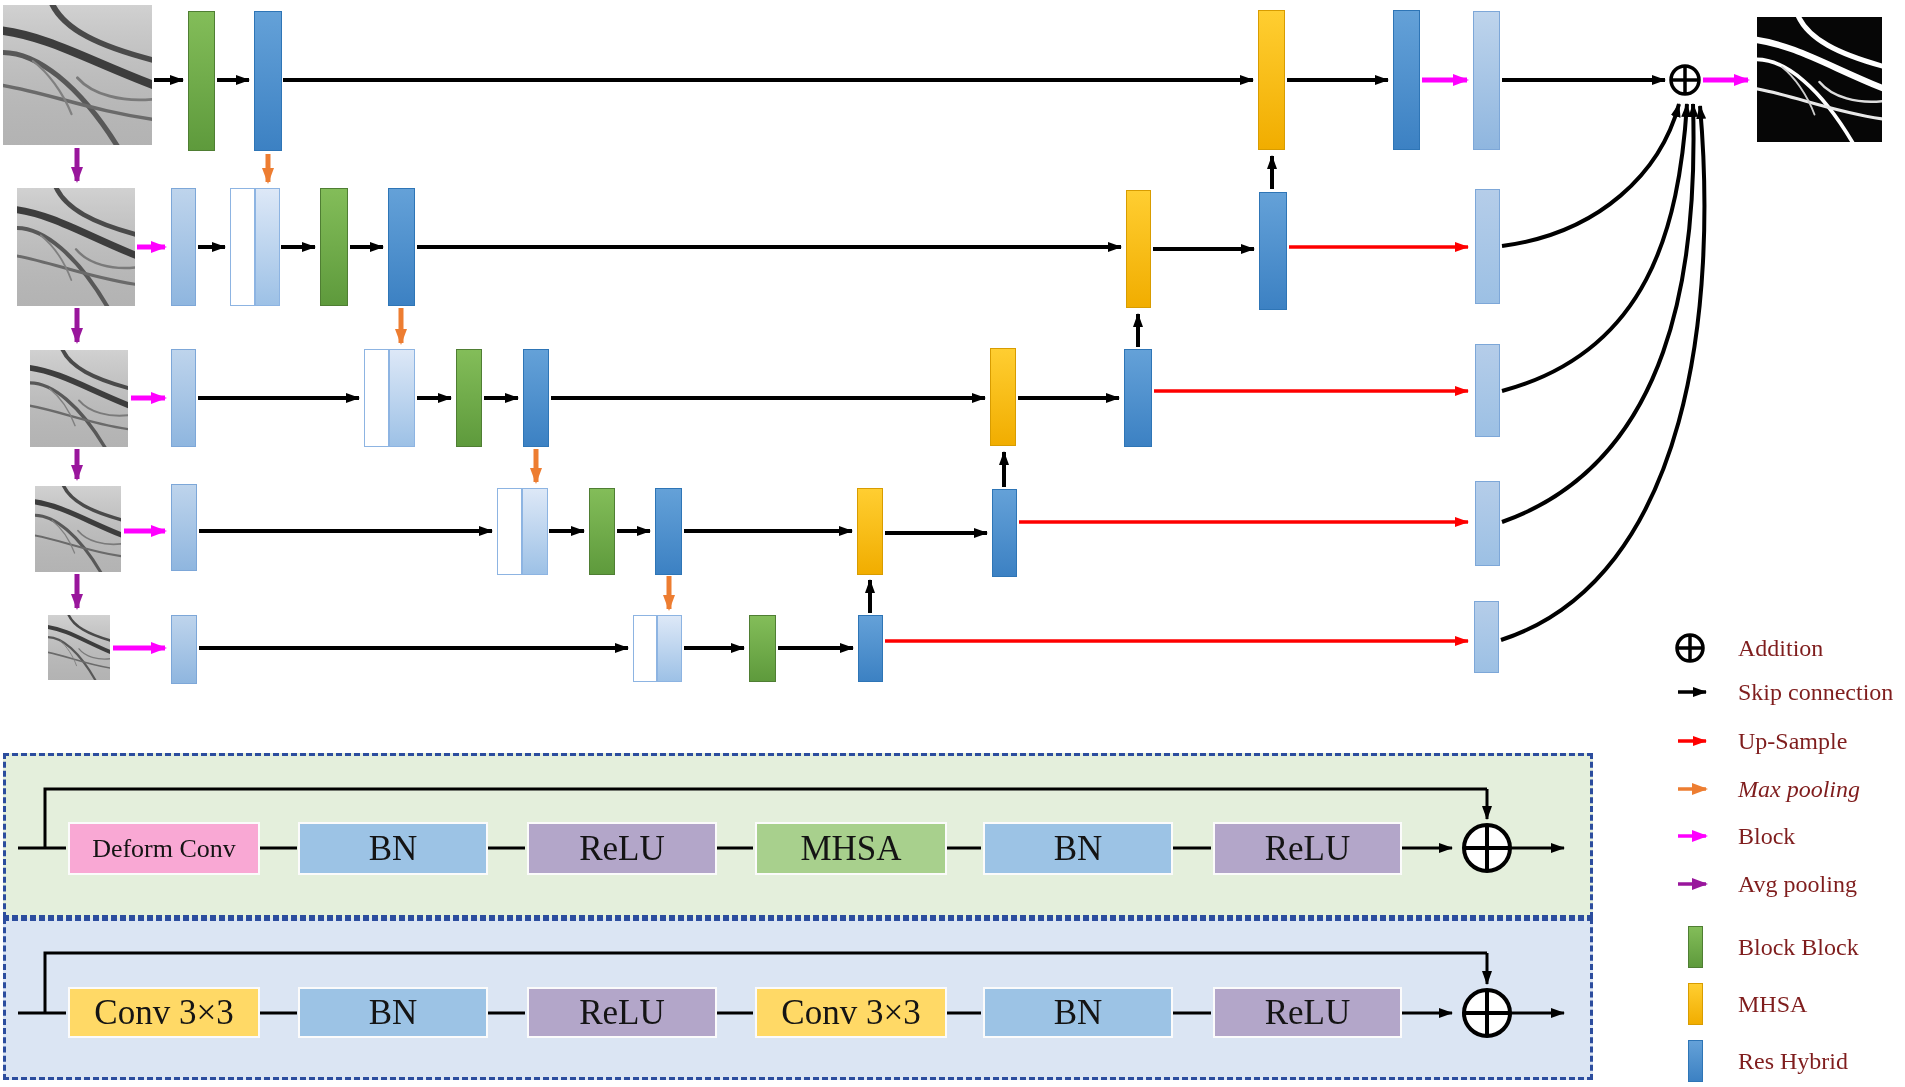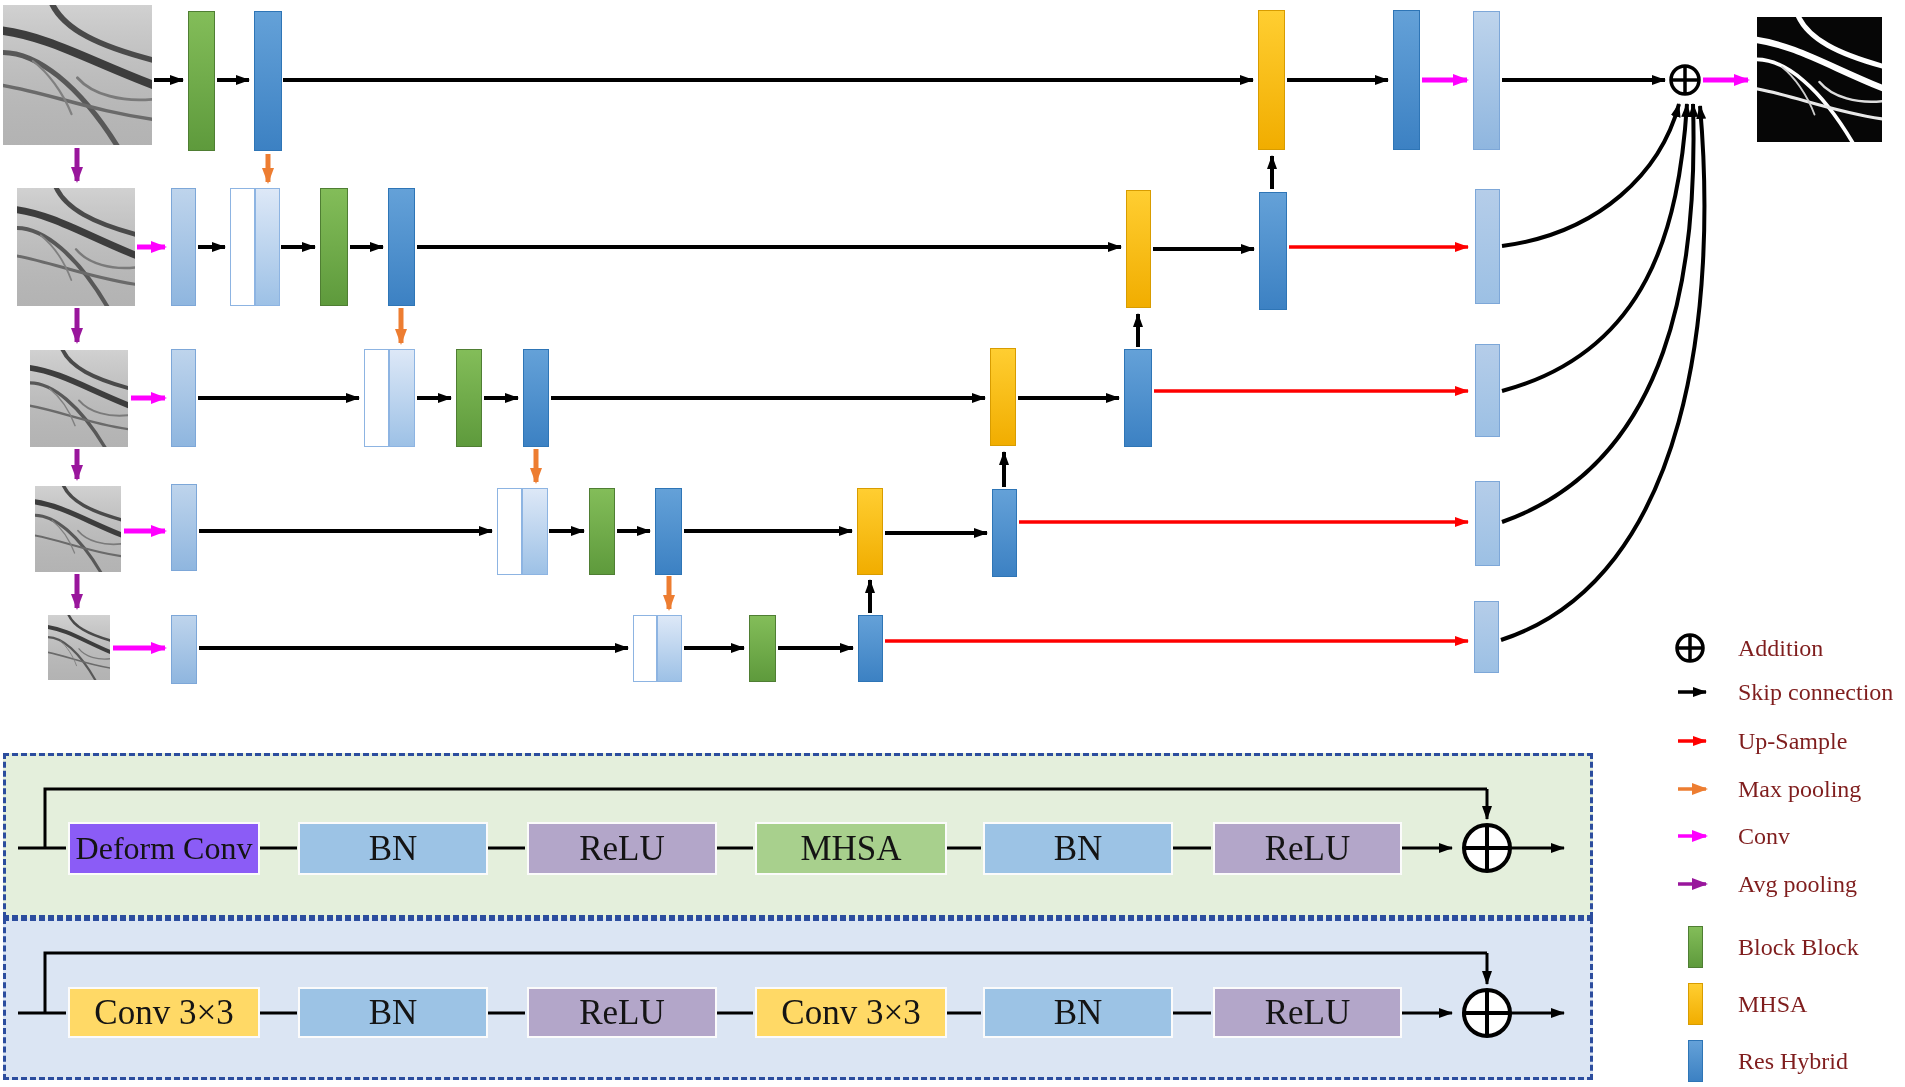--- a/index.html
+++ b/index.html
@@ -21,21 +21,21 @@
         font-family:"Liberation Serif",serif;}
   .imgbox{position:absolute;}
   .imgbox svg{display:block;width:100%;height:100%;}
   svg#wires{position:absolute;left:0;top:0;pointer-events:none;}
 </style>
 </head>
 <body>
 
 <div id="canvas">
     <div class="panel panel-green" style="left: 3px; top: 753px; width: 1590px; height: 165px; position: absolute;"></div>
-    <div class="pbox" style="left: 68px; top: 822px; width: 192px; height: 53px; position: absolute; background: #8b5cf6; font-size: 32px;">
+    <div class="pbox" style="left: 68px; top: 822px; width: 192px; height: 53px; position: absolute; background: #f9a8d4; font-size: 26px;">
       <span>Deform Conv</span>
     </div>
     <div class="pbox" style="left: 298px; top: 822px; width: 190px; height: 53px; position: absolute; background: rgb(156, 195, 229); font-size: 35px;">
       <span>BN</span>
     </div>
     <div class="pbox" style="left: 527px; top: 822px; width: 190px; height: 53px; position: absolute; background: rgb(179, 166, 201); font-size: 35px;">
       <span>ReLU</span>
     </div>
     <div class="pbox" style="left: 755px; top: 822px; width: 192px; height: 53px; position: absolute; background: rgb(168, 208, 141); font-size: 35px;">
       <span>MHSA</span>
@@ -167,22 +167,22 @@
     <div class="block b-rlight" style="left: 1475px; top: 481px; width: 25px; height: 85px; position: absolute;"></div>
     <div class="block b-light" style="left: 171px; top: 615px; width: 26px; height: 69px; position: absolute;"></div>
     <div class="block b-cw" style="left: 633px; top: 615px; width: 24px; height: 67px; position: absolute;"></div>
     <div class="block b-cg" style="left: 657px; top: 615px; width: 25px; height: 67px; position: absolute;"></div>
     <div class="block b-hybrid" style="left: 749px; top: 615px; width: 27px; height: 67px; position: absolute;"></div>
     <div class="block b-res" style="left: 858px; top: 615px; width: 25px; height: 67px; position: absolute;"></div>
     <div class="block b-rlight" style="left: 1474px; top: 601px; width: 25px; height: 72px; position: absolute;"></div>
     <div class="legend-label" style="left: 1738px; top: 631px;">Addition</div>
     <div class="legend-label" style="left: 1738px; top: 675px;">Skip connection</div>
     <div class="legend-label" style="left: 1738px; top: 724px;">Up-Sample</div>
-    <div class="legend-label" style="left: 1738px; top: 772px;">Max pooling</div>
-    <div class="legend-label" style="left: 1738px; top: 819px;">Conv</div>
+    <div class="legend-label" style="left: 1738px; top: 772px; font-style: italic;">Max pooling</div>
+    <div class="legend-label" style="left: 1738px; top: 819px;">Block</div>
     <div class="legend-label" style="left: 1738px; top: 867px;">Avg pooling</div>
     <div class="block b-hybrid" style="left: 1688px; top: 926px; width: 15px; height: 42px; position: absolute;"></div>
     <div class="legend-label" style="left: 1738px; top: 930px;">Block Block</div>
     <div class="block b-mhsa" style="left: 1688px; top: 983px; width: 15px; height: 42px; position: absolute;"></div>
     <div class="legend-label" style="left: 1738px; top: 987px;">MHSA</div>
     <div class="block b-res" style="left: 1688px; top: 1040px; width: 15px; height: 42px; position: absolute;"></div>
     <div class="legend-label" style="left: 1738px; top: 1044px;">Res Hybrid</div>
     <svg id="wires" width="1905" height="1087">
       <defs>
         <linearGradient id="gshade" x1="0" y1="0" x2="0" y2="1">

